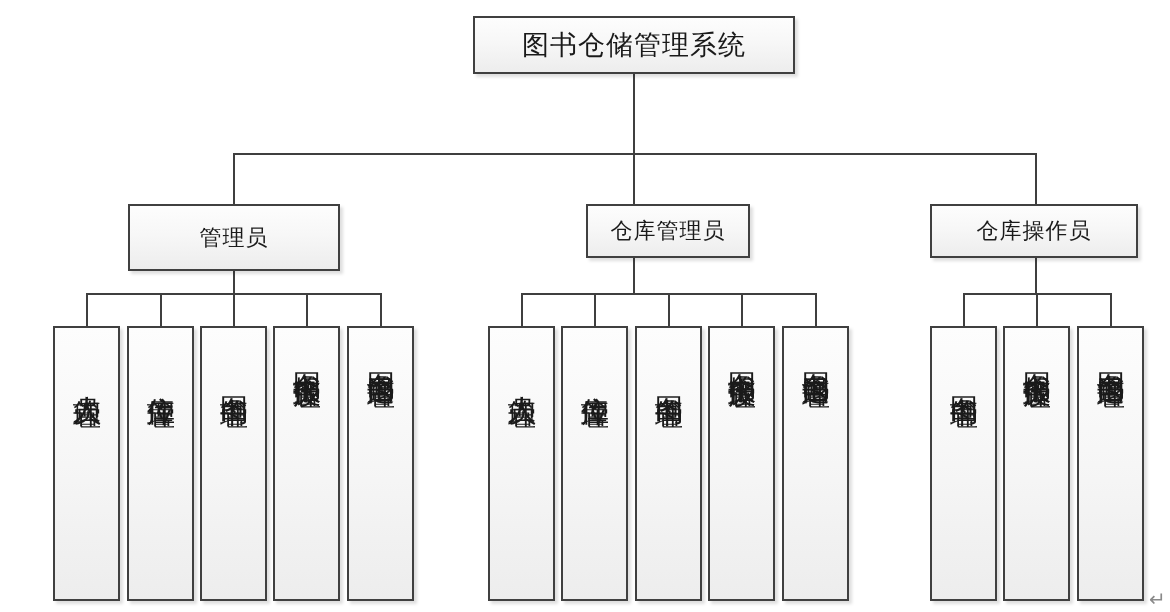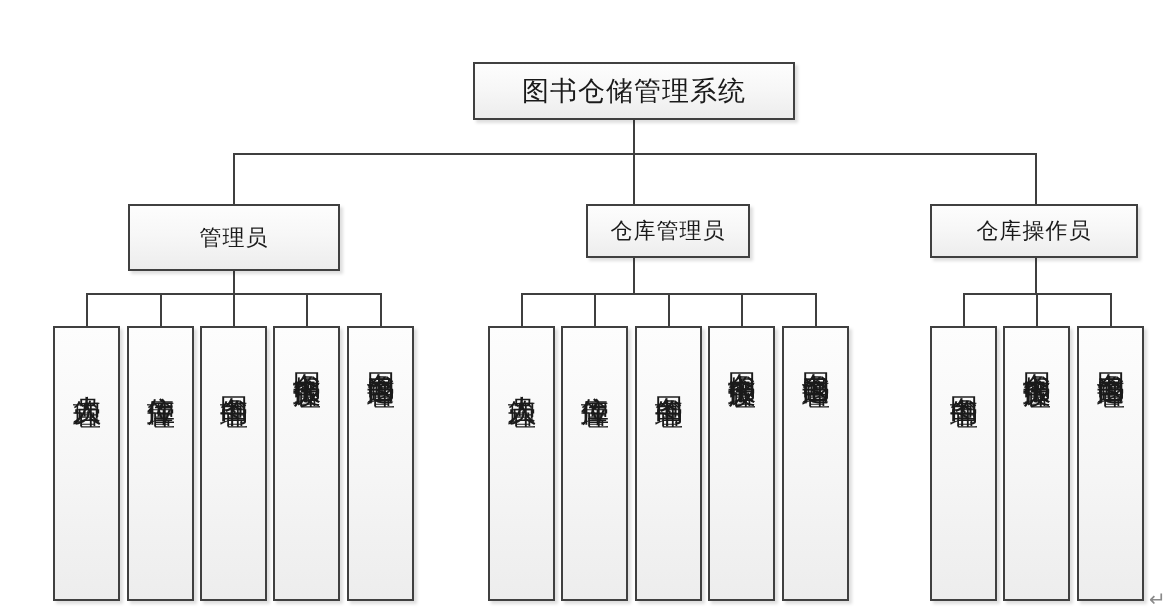--- a/index.html
+++ b/index.html
@@ -111,21 +111,21 @@
   <div class="line v" style="left:668px; top:293px; height:33px;"></div>
   <div class="line v" style="left:741px; top:293px; height:33px;"></div>
   <div class="line v" style="left:815px; top:293px; height:33px;"></div>
 
   <div class="line v" style="left:1035px; top:258px; height:36px;"></div>
   <div class="line h" style="left:963px; top:293px; width:148px;"></div>
   <div class="line v" style="left:963px;  top:293px; height:33px;"></div>
   <div class="line v" style="left:1036px; top:293px; height:33px;"></div>
   <div class="line v" style="left:1110px; top:293px; height:33px;"></div>
 
-  <div class="node root" style="left:473px; top:16px; width:322px; height:58px;margin-top:46px;">
+  <div class="node root" style="left:473px; top:16px; width:322px; height:58px;">
     <span class="node-label">图书仓储管理系统</span>
   </div>
 
   <div class="node role" style="left:128px; top:204px; width:212px; height:67px;">
     <span class="node-label">管理员</span>
   </div>
 
   <div class="node role" style="left:586px; top:204px; width:164px; height:54px;">
     <span class="node-label">仓库管理员</span>
   </div>

